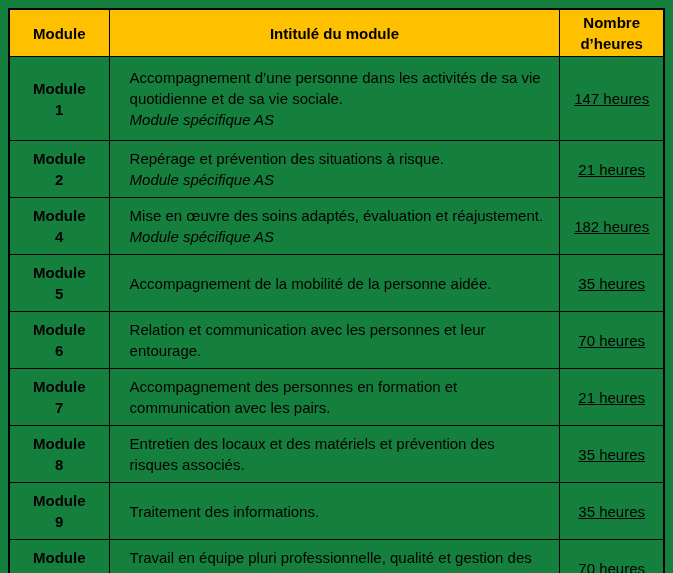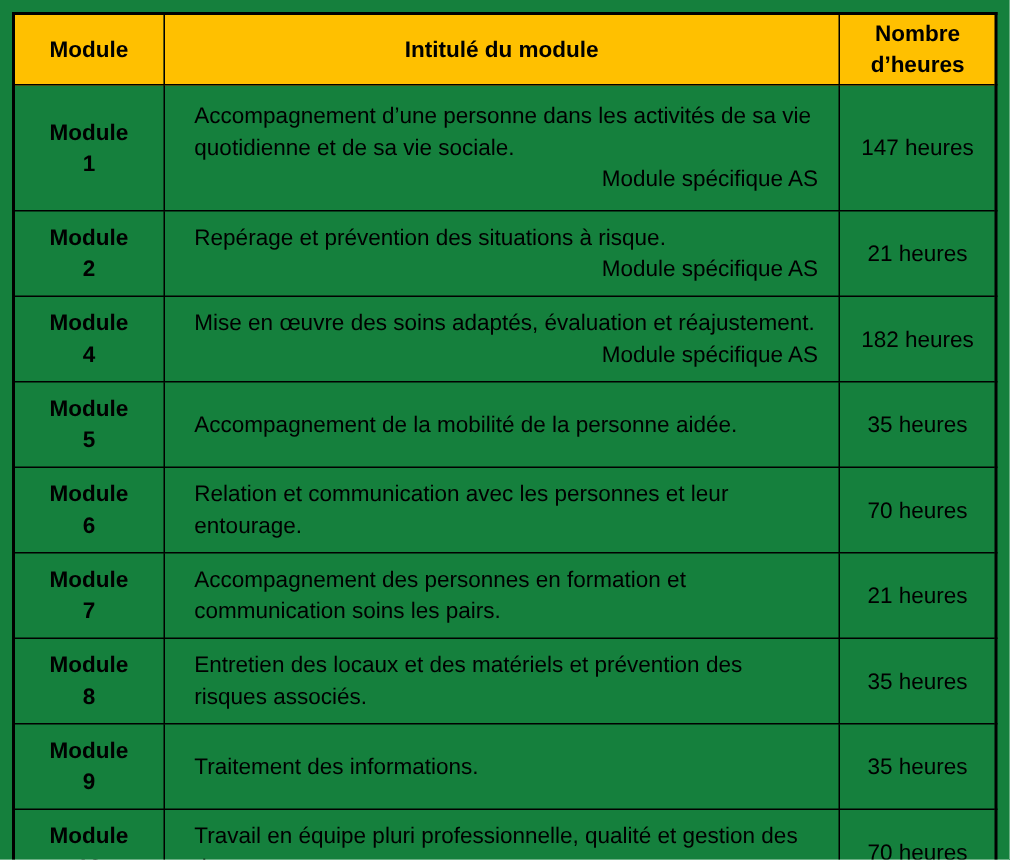--- a/index.html
+++ b/index.html
@@ -45,23 +45,25 @@
     text-align: center;
     padding: 7px 20px;
   }
   td.cell-title {
     text-align: left;
     padding: 7px 14px 7px 20px;
   }
   td.cell-hours {
     text-align: center;
     padding: 7px 4px;
+    text-decoration: underline;
   }
   .note-text {
-    text-align: right;
+    font-style: italic;
+    text-align: left;
   }
   
   tr.row-0 td { height: 84px; }
 </style>
 </head>
 <body>
 
 <div class="page">
   <table class="modules">
     <thead>
@@ -114,21 +116,21 @@
     <td class="cell-title">
       <div class="title-text">Relation et communication avec les personnes et leur entourage.</div>
 
     </td>
     <td class="cell-hours">70 heures</td>
   </tr>
 
   <tr class="row-6">
     <td class="cell-module">Module 7</td>
     <td class="cell-title">
-      <div class="title-text">Accompagnement des personnes en formation et communication soins les pairs.</div>
+      <div class="title-text">Accompagnement des personnes en formation et communication avec les pairs.</div>
 
     </td>
     <td class="cell-hours">21 heures</td>
   </tr>
 
   <tr class="row-7">
     <td class="cell-module">Module 8</td>
     <td class="cell-title">
       <div class="title-text">Entretien des locaux et des matériels et prévention des risques associés.</div>
 

